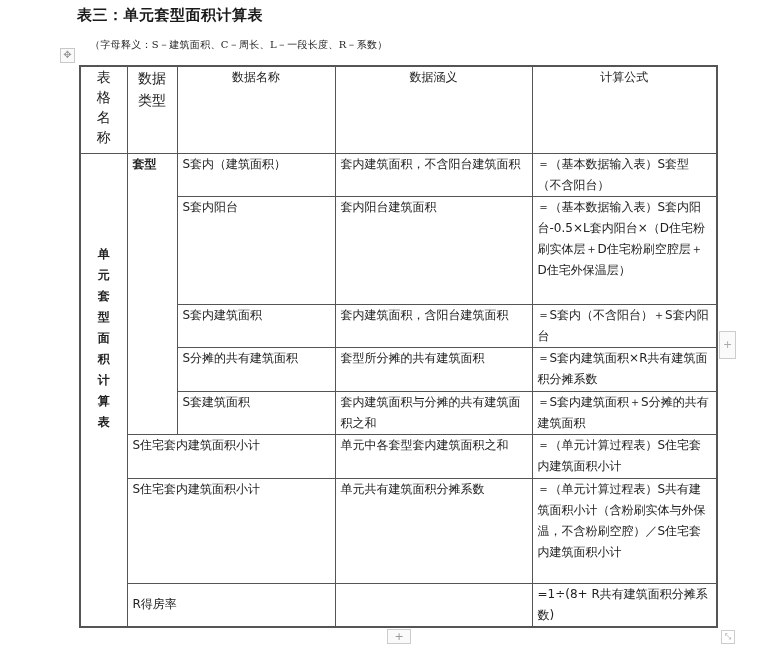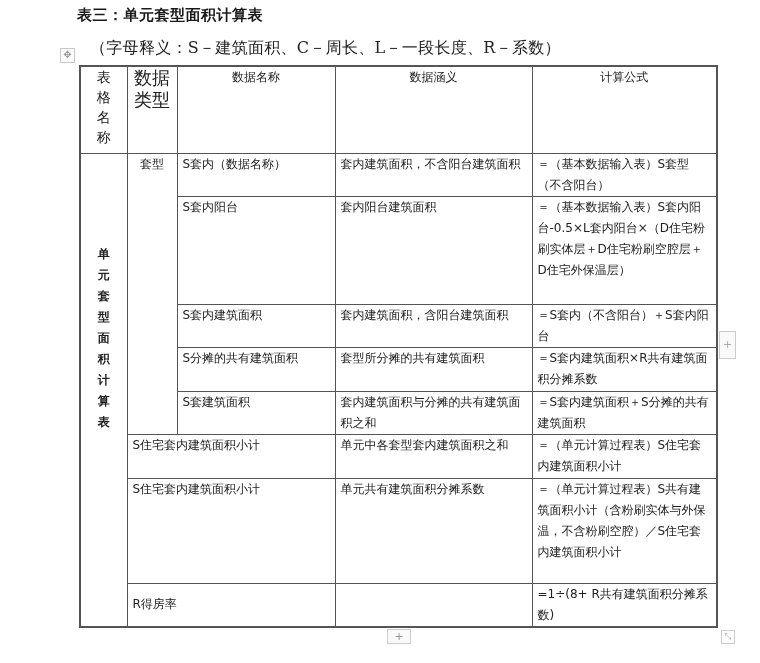--- a/index.html
+++ b/index.html
@@ -1,31 +1,31 @@
 <!DOCTYPE html>
 <html><head>
 <meta charset="utf-8">
 <style>
   html, body { margin:0; padding:0; background:#ffffff; }
   body { width:760px; height:663px; position:relative; overflow:hidden;
          font-family:"DejaVu Sans", "Liberation Sans", sans-serif; color:#1a1a1a; }
   .title { position:absolute; left:77px; top:6px; font-size:15px; font-weight:bold;
            font-family:"DejaVu Serif", "Liberation Serif", serif; letter-spacing:0.5px; }
-  .legend { position:absolute; left:90px; top:38px; font-size:16px;
+  .legend { position:absolute; left:90px; top:38px; font-size:10px;
             font-family:"DejaVu Serif", "Liberation Serif", serif; color:#222; letter-spacing:0.3px; }
   .move-handle { position:absolute; left:60px; top:48px; width:13px; height:13px;
                  border:1px solid #c8c8c8; background:#fafafa; color:#999; font-size:10px;
                  line-height:12px; text-align:center; }
   table.main { position:absolute; left:79px; top:65px; border-collapse:collapse;
                border:2px solid #555; table-layout:fixed; }
   table.main td { border:1px solid #555; font-size:12px; line-height:21px; vertical-align:top;
                   padding:0 5px; color:#222; }
   td.hdr { text-align:center; vertical-align:middle; font-size:13.5px; }
   td.vname { text-align:center; vertical-align:middle; font-weight:bold; font-size:15px; line-height:22px; }
-  td.vtype { text-align:center; vertical-align:middle; font-size:14px; }
+  td.vtype { text-align:left; vertical-align:middle; font-size:14px;font-weight:bold; }
   td.sub { font-size:14px; line-height:22px; }
   .side-plus { position:absolute; left:719px; top:331px; width:15px; height:26px;
                border:1px solid #ccc; background:#fafafa; color:#aaa; font-size:11px;
                text-align:center; line-height:26px; }
   .bottom-plus { position:absolute; left:387px; top:629px; width:22px; height:13px;
                  border:1px solid #ccc; background:#fafafa; color:#999; font-size:11px;
                  text-align:center; line-height:13px; }
   .resize-handle { position:absolute; left:721px; top:630px; width:12px; height:12px;
                    border:1px solid #ccc; color:#999; font-size:8px; text-align:center; line-height:12px; }
 </style>
@@ -43,38 +43,38 @@
     <col style="width:158px">
     <col style="width:197px">
     <col style="width:185px">
   </colgroup>
   <tbody>
       <tr style="height:87px">
     <td class="hdr" style="white-space:pre-line;line-height:20px;font-size:14px">表
 格
 名
 称</td>
-    <td class="hdr" style="white-space:pre-line;line-height:22px;font-size:18px">数据
+    <td class="hdr" style="white-space:pre-line;line-height:22px;font-size:14px">数据
 类型</td>
     <td class="hdr">数据名称</td>
     <td class="hdr">数据涵义</td>
     <td class="hdr">计算公式</td>
   </tr>
   <tr style="height:42px">
     <td class="vname" rowspan="8" style="white-space:pre-line;padding-top:90px;vertical-align:top">单
 元
 套
 型
 面
 积
 计
 算
 表</td>
     <td class="vtype" rowspan="5">套型</td>
-    <td>S套内（数据名称）</td>
+    <td>S套内（建筑面积）</td>
     <td>套内建筑面积，不含阳台建筑面积</td>
     <td>＝（基本数据输入表）S套型（不含阳台）</td>
   </tr>
   <tr style="height:108px">
     <td>S套内阳台</td>
     <td>套内阳台建筑面积</td>
     <td>＝（基本数据输入表）S套内阳台-0.5×L套内阳台×（D住宅粉刷实体层＋D住宅粉刷空腔层＋D住宅外保温层）</td>
   </tr>
   <tr style="height:42px">
     <td>S套内建筑面积</td>

